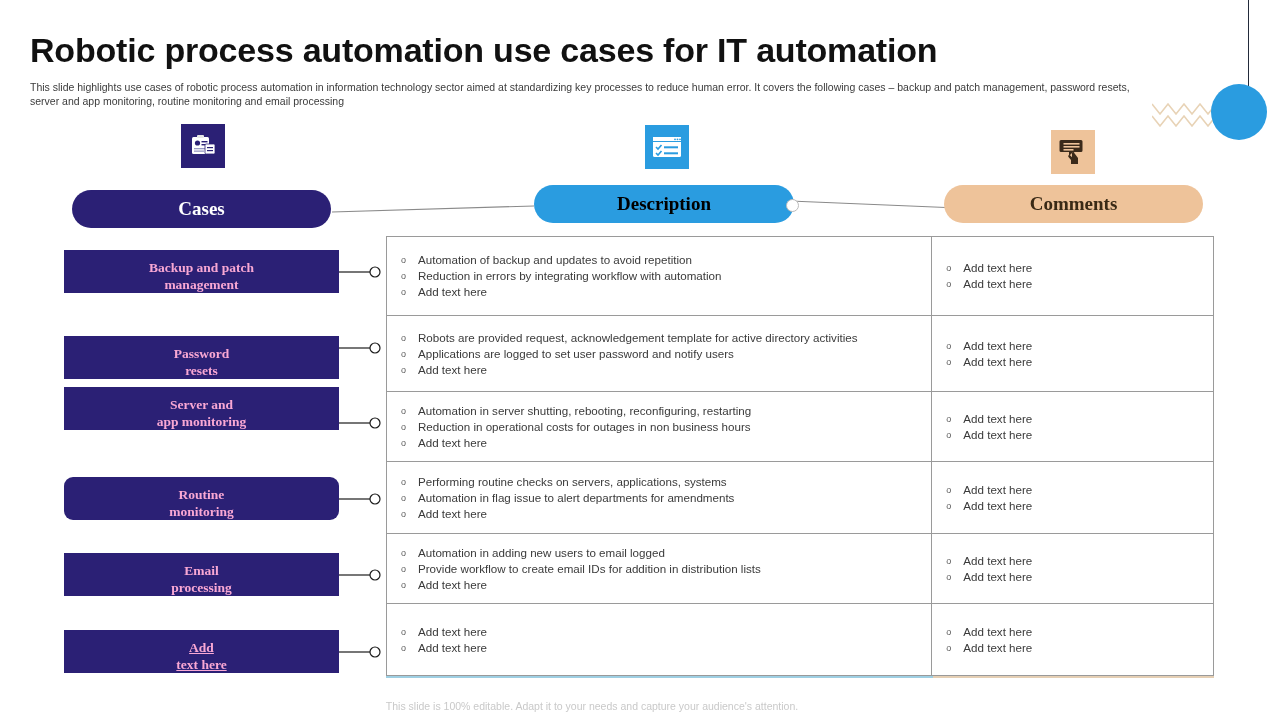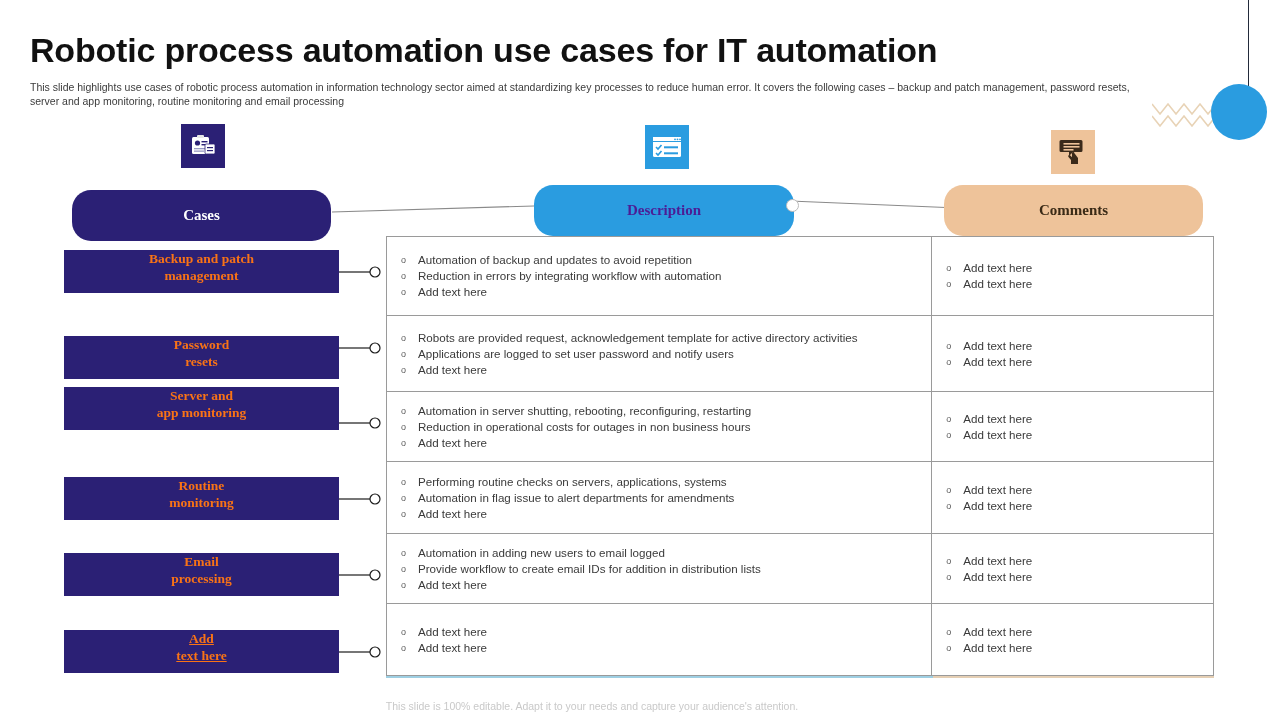--- a/index.html
+++ b/index.html
@@ -82,36 +82,36 @@
     left: 330px;
     top: 186px;
     width: 630px;
     height: 44px;
     pointer-events: none;
   }
 
   
   .pill {
     position: absolute;
-    height: 51px;
+    height: 38px;
     border-radius: 19px;
     display: flex;
     align-items: center;
     justify-content: center;
     font-family: "Liberation Serif", serif;
     font-weight: bold;
-    font-size: 15px;
+    font-size: 19px;
   }
   .pill-cases {
     left: 72px; top: 190px; width: 259px;
     background: #2b2075; color: #ffffff;
   }
   .pill-desc {
     left: 534px; top: 185px; width: 260px;
-    background: #2a9ce0; color: #4c1d95;
+    background: #2a9ce0; color: #000000;
   }
   .pill-comments {
     left: 944px; top: 185px; width: 259px;
     background: #eec39a; color: #3a2a16; align-items: center;
   }
   .pill-node {
     position: absolute;
     left: 786px; top: 199px;
     width: 11px; height: 11px;
     border-radius: 50%;
@@ -119,29 +119,29 @@
     border: 1px solid #bbbbbb;
   }
 
   
   .case-block {
     position: absolute;
     left: 64px;
     width: 275px;
     height: 43px;
     background: #2b2075;
-    color: #f97316;
+    color: #f9a8d4;
     font-family: "Liberation Serif", serif;
     font-weight: bold;
     font-size: 13.5px;
     line-height: 17px;
     display: flex;
     flex-direction: column;
     align-items: center;
-    justify-content: flex-start;
+    justify-content: flex-end;
     text-align: center;
   }
   .case-connector {
     position: absolute;
     left: 339px;
     width: 42px;
     height: 12px;
   }
 
   
@@ -310,21 +310,21 @@
       <circle cx="36" cy="6" r="5" fill="#ffffff" stroke="#1b1b1b" stroke-width="1.2"></circle>
     </svg>
     <div class="case-block" style="top: 387px;">
       <span>Server and</span>
       <span>app monitoring</span>
     </div>
     <svg class="case-connector" viewBox="0 0 42 12" style="top: 417px;">
       <line x1="0" y1="6" x2="31" y2="6" stroke="#1b1b1b" stroke-width="1.2"></line>
       <circle cx="36" cy="6" r="5" fill="#ffffff" stroke="#1b1b1b" stroke-width="1.2"></circle>
     </svg>
-    <div class="case-block" style="top: 477px;">
+    <div class="case-block" style="top: 477px; border-radius: 9px;">
       <span>Routine</span>
       <span>monitoring</span>
     </div>
     <svg class="case-connector" viewBox="0 0 42 12" style="top: 493px;">
       <line x1="0" y1="6" x2="31" y2="6" stroke="#1b1b1b" stroke-width="1.2"></line>
       <circle cx="36" cy="6" r="5" fill="#ffffff" stroke="#1b1b1b" stroke-width="1.2"></circle>
     </svg>
     <div class="case-block" style="top: 553px;">
       <span>Email</span>
       <span>processing</span>

